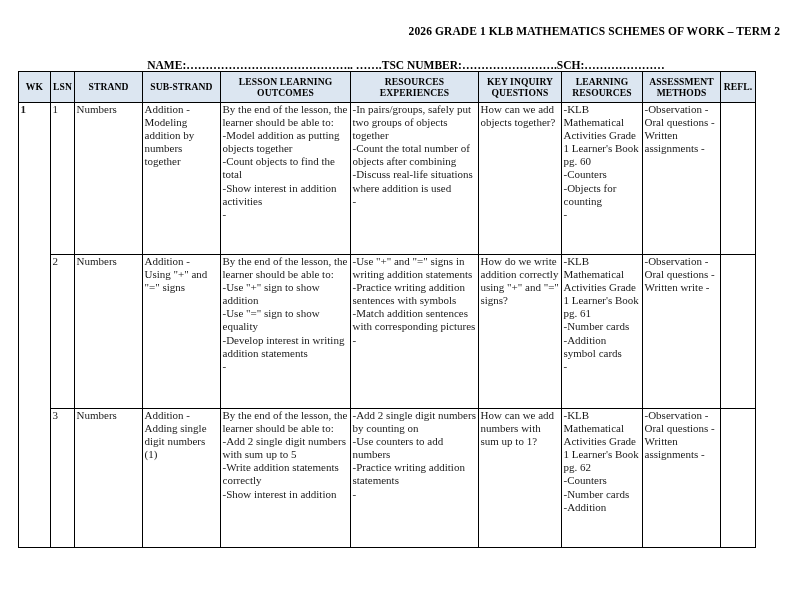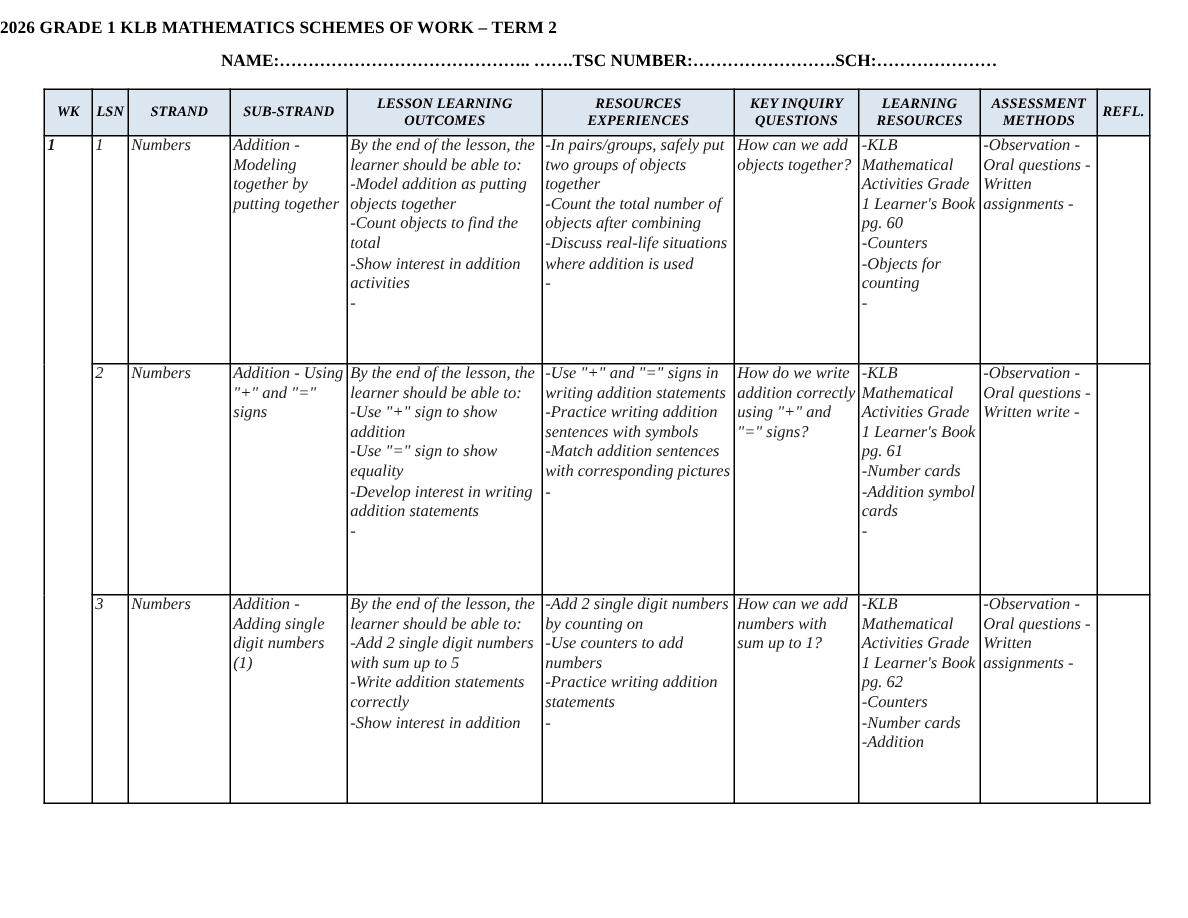--- a/index.html
+++ b/index.html
@@ -14,44 +14,43 @@
     font-family: "Liberation Serif", "DejaVu Serif", serif;
     color: #000000;
   }
   .page {
     position: relative;
     width: 792px;
     height: 612px;
     box-sizing: border-box;
   }
   .doc-title {
-    text-align: left;
+    text-align: right;
     font-weight: bold;
     font-size: 11.5px;
     letter-spacing: 0.1px;
-    margin: 0;
+    margin: 12px;
     padding-top: 13px;
     color: #000;
   }
   .name-line {
     text-align: center;
     font-weight: bold;
     font-size: 11.5px;
     margin: 0;
     padding-top: 10px;
     padding-left: 20px;
     color: #000;
     white-space: nowrap;
   }
   .table-wrap {
     position: absolute;
-    left: 29px;
+    left: 18px;
     top: 59px;
     width: 707px;
-    font-style: italic;
   }
   table.scheme {
     border-collapse: collapse;
     table-layout: fixed;
     width: 707px;
     border: 1.4px solid #000;
   }
   table.scheme th, table.scheme td {
     border: 0.9px solid #000;
     vertical-align: top;
@@ -142,21 +141,21 @@
           <th class="h-assessment">ASSESSMENT METHODS</th>
           <th class="h-refl">REFL.</th>
         </tr>
       </thead>
       <tbody>
 
         <tr class="lesson-row-1">
           <td class="wk-cell" rowspan="3">1</td>
           <td class="lsn-cell">1</td>
           <td class="strand-cell">Numbers</td>
-          <td class="substrand-cell">Addition - Modeling together by putting together</td>
+          <td class="substrand-cell">Addition - Modeling addition by numbers together</td>
           <td class="outcomes-cell">
               <span class="cell-text">By the end of the lesson, the learner should be able to:
 -Model addition as putting objects together
 -Count objects to find the total
 -Show interest in addition activities
 -</span>
             </td>
           <td class="experiences-cell">
               <span class="cell-text">-In pairs/groups, safely put two groups of objects together
 -Count the total number of objects after combining

